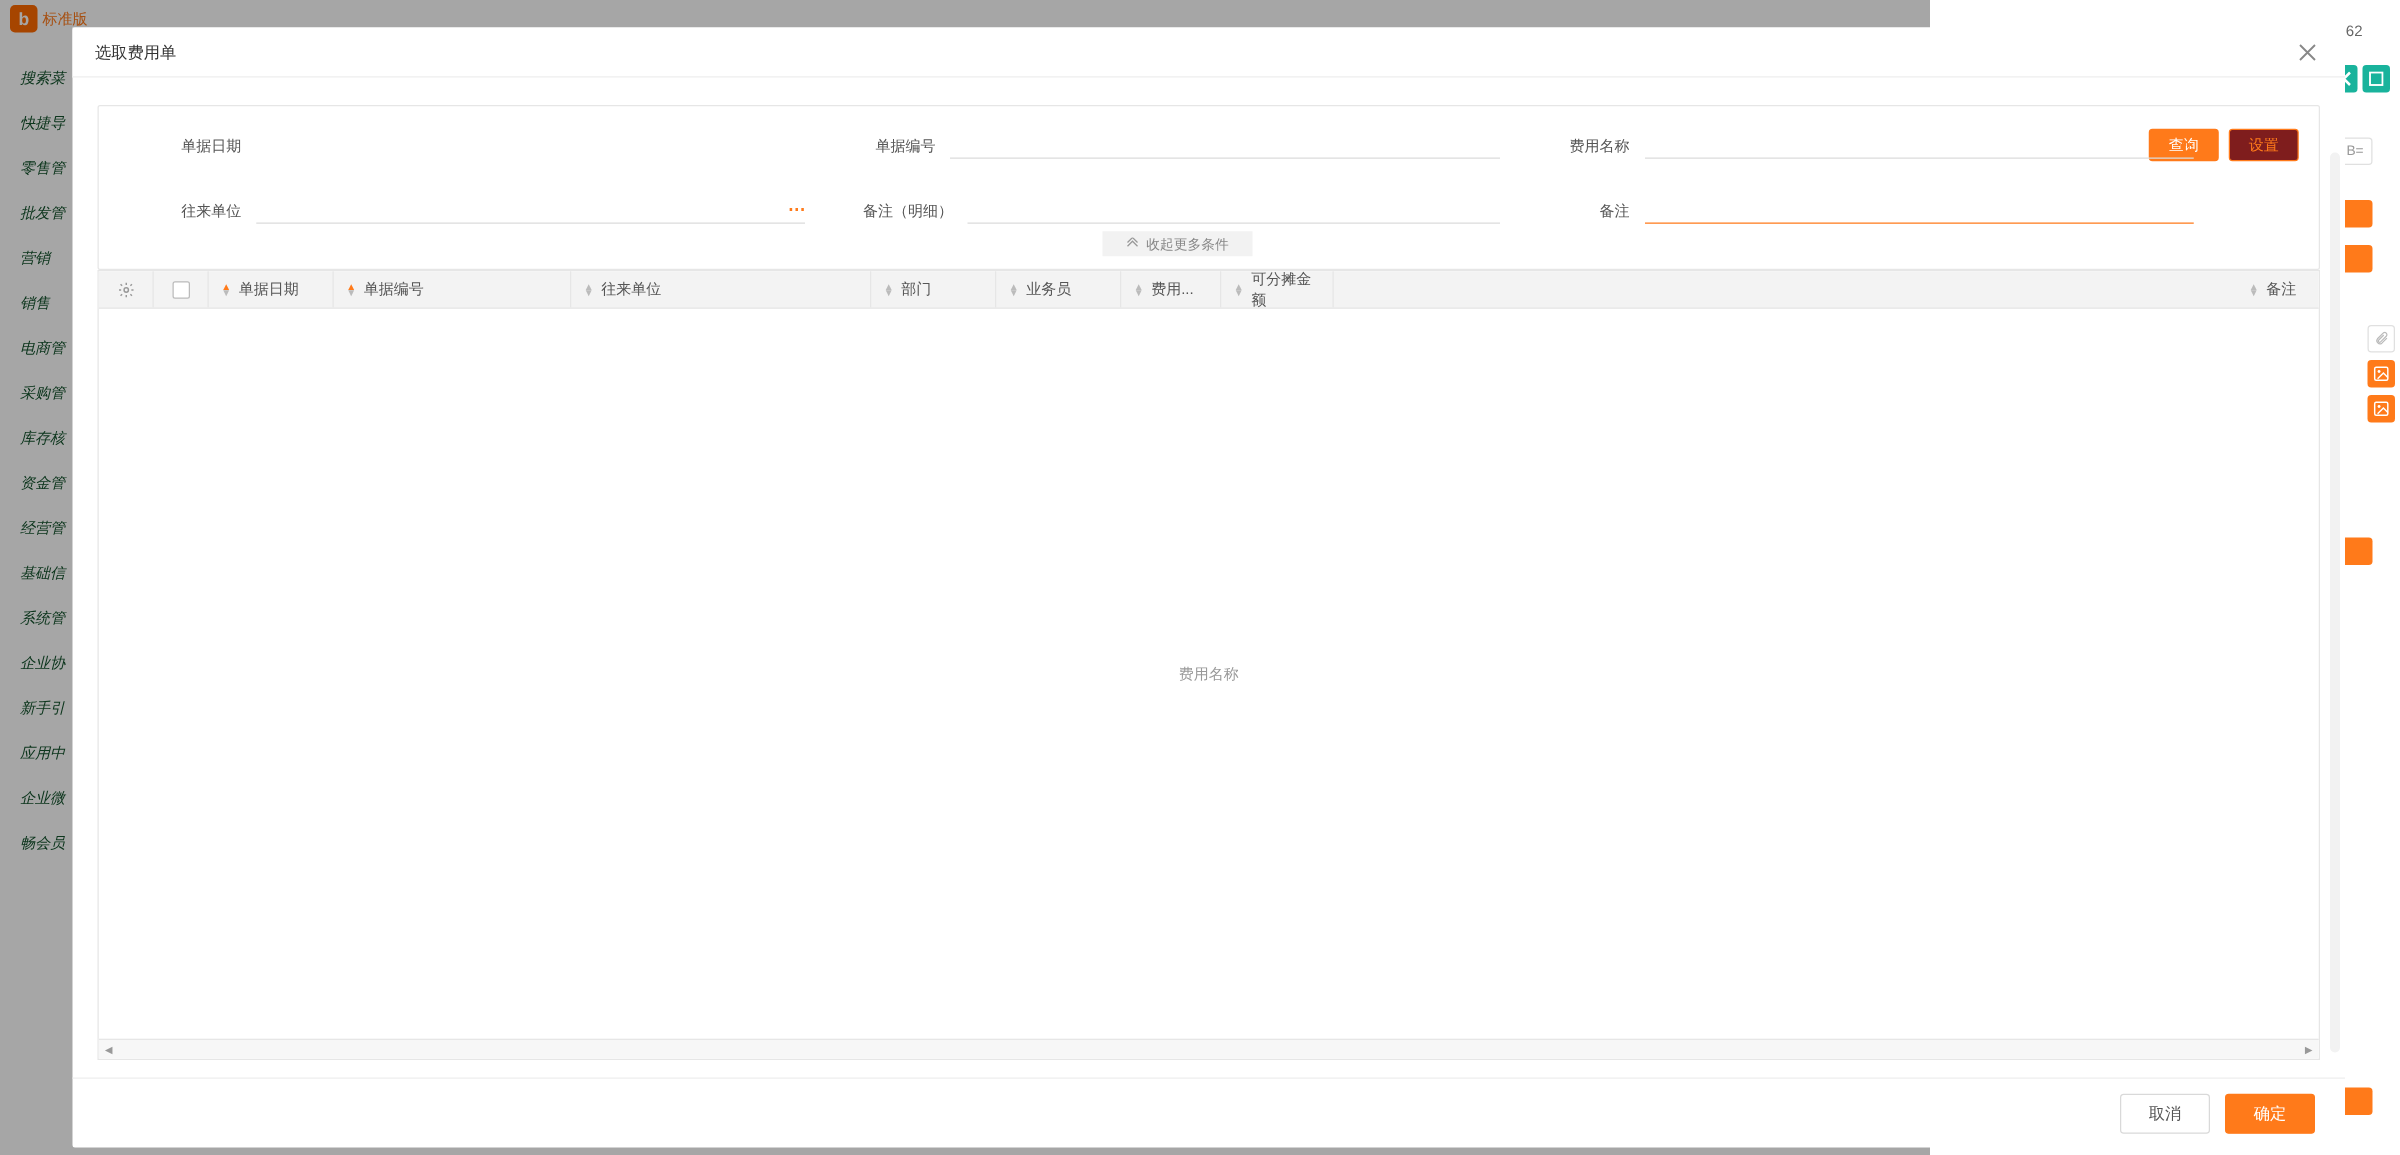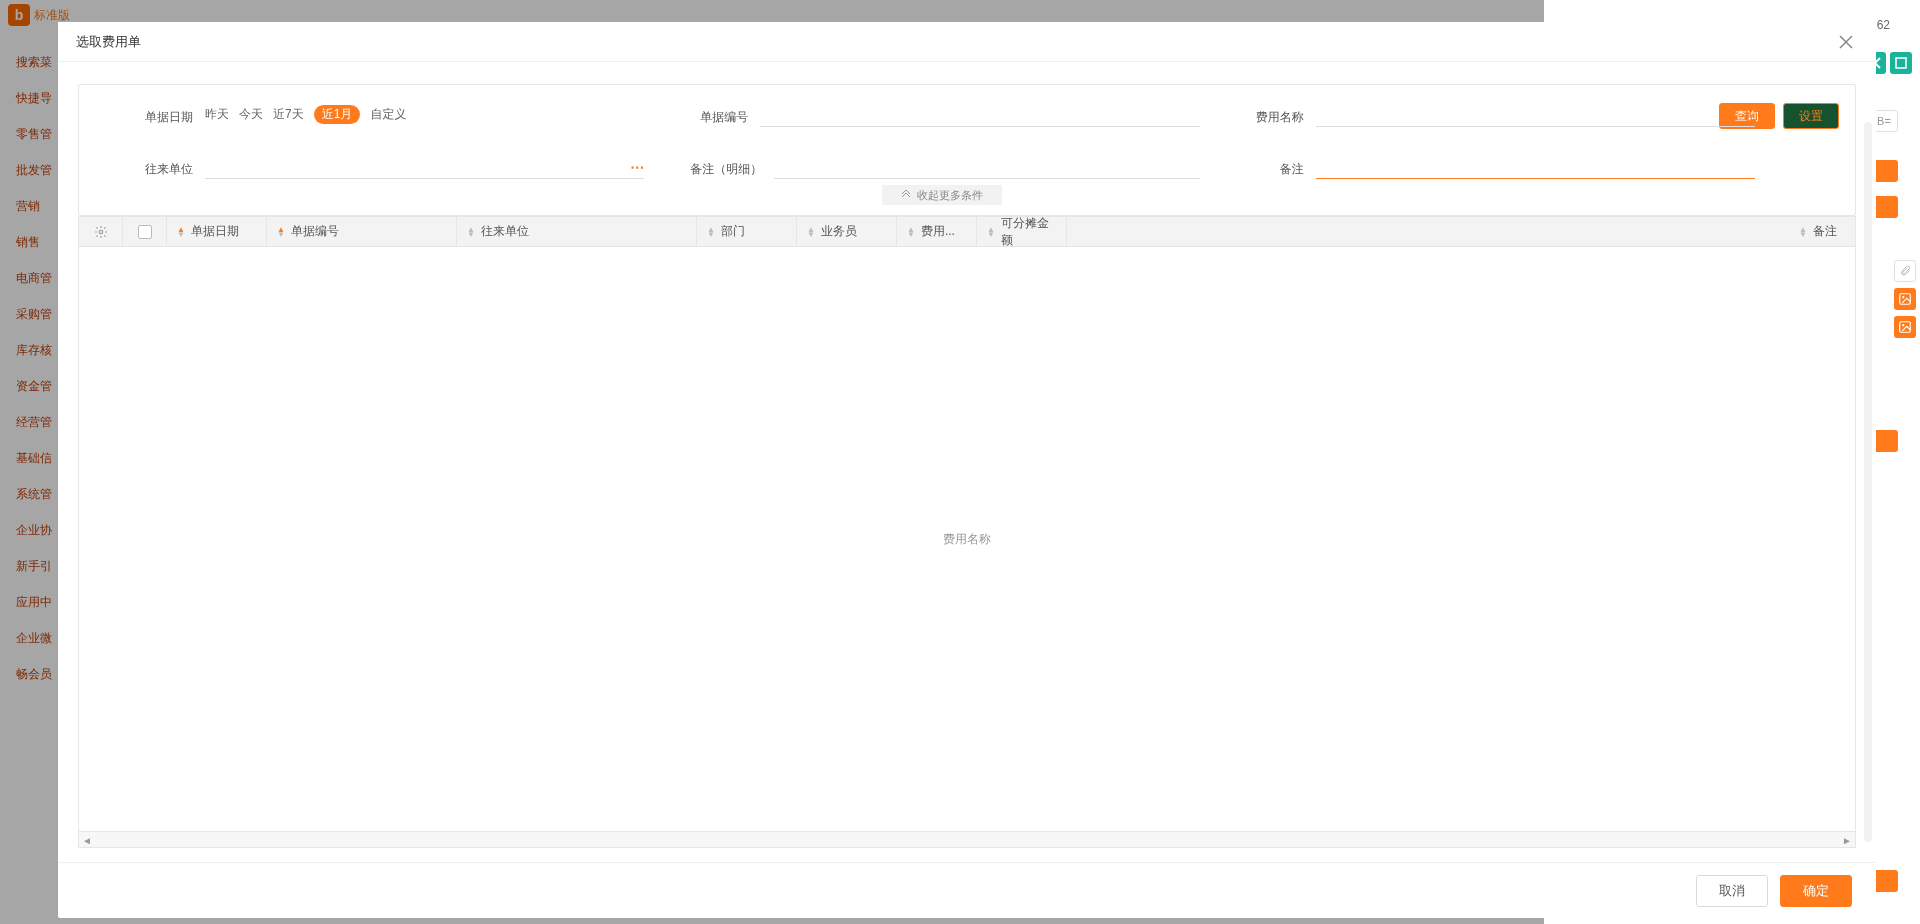--- a/index.html
+++ b/index.html
@@ -41,23 +41,23 @@
   .bg-btn {
     background: #19b39c; color:#fff; border-radius:3px;
     width:22px; height:22px; display:flex;align-items:center;justify-content:center;
   }
   .bg-side {
     position: absolute; left: 0; top: 44px; width: 56px;
     display: flex; flex-direction: column;
   }
   .bg-side .item {
     height: 36px; line-height: 36px;
-    font-size: 12px; color: #c2410c;
+    font-size: 12px; color: #14532d;
     padding-left: 16px;
-    white-space: nowrap; overflow: hidden;
+    white-space: nowrap; overflow: hidden; font-style: italic;
   }
   .bg-side .sub { }
   .bg-right-rail {
     position: absolute; right: 0; top: 260px;
     width: 30px; display:flex; flex-direction:column; gap:6px;
     align-items:center;
   }
   .bg-right-rail .sq { width:22px;height:22px;border-radius:3px;background:#ff7a1a; }
   .bg-right-pills {
     position: absolute; right: 22px; top: 110px;
@@ -162,21 +162,21 @@
     display: flex; flex-direction: row; gap: 8px;
   }
   .btn {
     min-width: 56px; height: 26px;
     border-radius: 3px;
     display: flex; align-items: center; justify-content: center;
     font-size: 12px; cursor: pointer;
     padding: 0 12px;
   }
   .btn-primary { background:#ff7a1a; color:#fff; border:1px solid #ff7a1a; }
-  .btn-outline { background:#14532d; color:#ff7a1a; border:1px solid #ff7a1a; }
+  .btn-outline { background:#7f1d1d; color:#ff7a1a; border:1px solid #ff7a1a; }
   .btn-default { background:#fff; color:#555; border:1px solid #d9d9d9; }
 
   .collapse-bar {
     margin: 0 auto;
     width: 120px;
     height: 20px;
     background: #f2f2f2;
     color: #888;
     font-size: 11px;
     display:flex;align-items:center;justify-content:center;gap:6px;
@@ -357,27 +357,20 @@
         <div class="filter-actions">
           <div class="btn btn-primary">查询</div>
           <div class="btn btn-outline">设置</div>
         </div>
 
         <div class="filter-grid">
 
           <div class="filter-item">
             <div class="filter-label">单据日期</div>
             <div class="filter-control">
-              <div class="date-opts">
-                <span class="date-opt">昨天</span>
-                <span class="date-opt">今天</span>
-                <span class="date-opt">近7天</span>
-                <span class="date-opt active">近1月</span>
-                <span class="date-opt">自定义</span>
-              </div>
             </div>
           </div>
 
           <div class="filter-item">
             <div class="filter-label">单据编号</div>
             <div class="filter-control">
               <input class="underline-input" style="">
             </div>
           </div>
 

